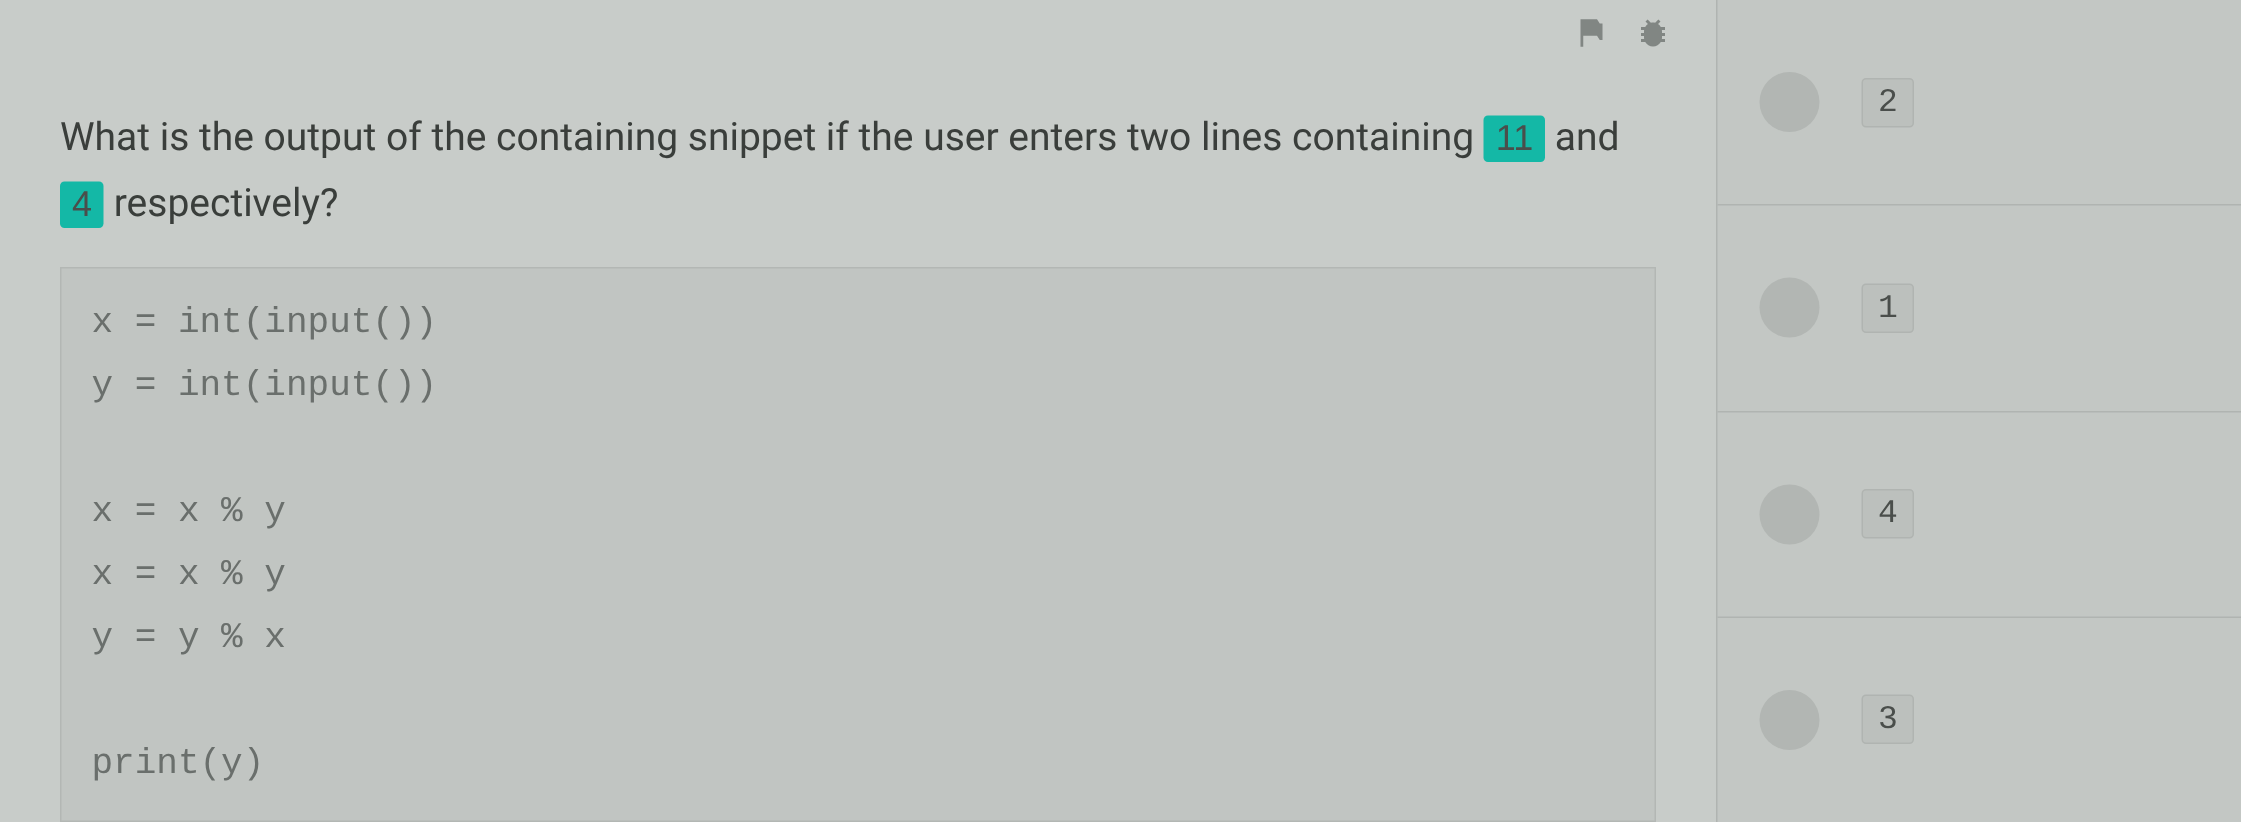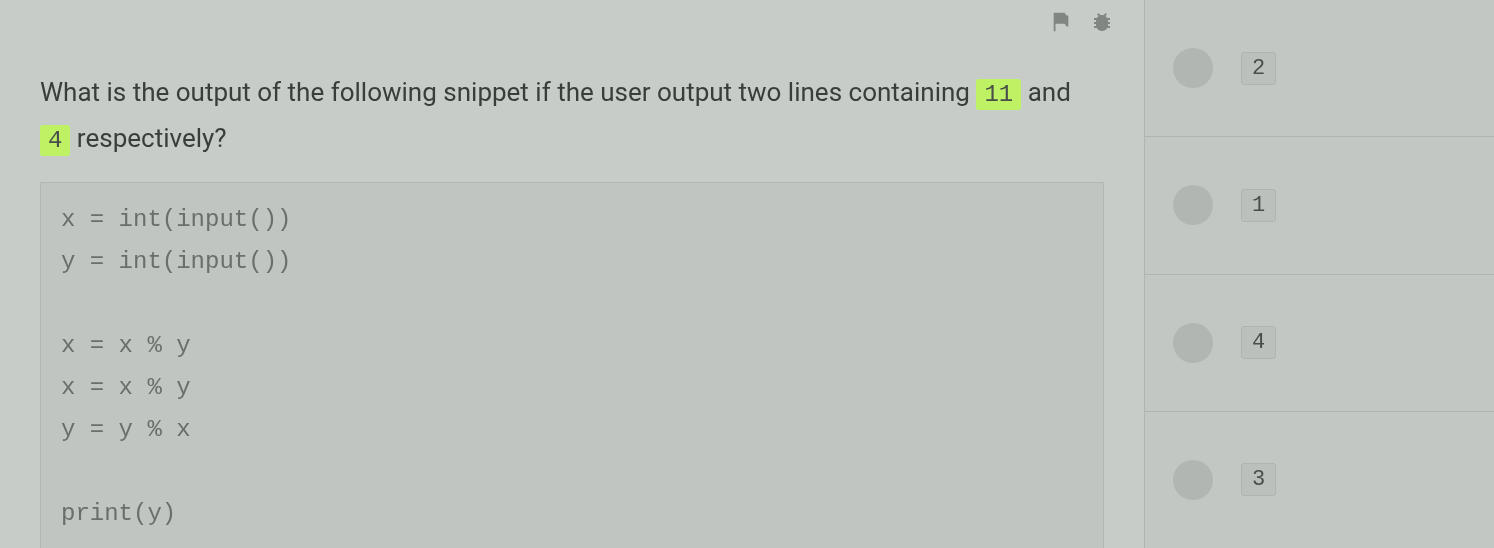--- a/index.html
+++ b/index.html
@@ -35,22 +35,22 @@
     }
     .question-text {
       font-size: 26px;
       color: #3a3e3b;
       line-height: 1.7;
       margin-top: 40px;
       margin-bottom: 20px;
       font-weight: 400;
     }
     .inline-code {
-      font-family: Liberation Mono, monospace;
-      background: #bef264;
+      font-family: Liberation Sans, sans-serif;
+      background: #14b8a6;
       padding: 2px 8px;
       border-radius: 3px;
       font-size: 24px;
       color: #4a4e4b;
     }
     .code-block {
       background: #c1c5c2;
       border: 1px solid #b3b7b4;
       padding: 16px 20px;
       font-family: "Courier New", Courier, monospace;
@@ -107,21 +107,21 @@
       </svg>
     </span>
     <span class="toolbar-icon">
       <svg width="24" height="24" viewBox="0 0 24 24" fill="currentColor">
         <path d="M20 8h-2.81c-.45-.78-1.07-1.45-1.82-1.96L17 4.41 15.59 3l-2.17 2.17C12.96 5.06 12.49 5 12 5s-.96.06-1.41.17L8.41 3 7 4.41l1.62 1.63C7.88 6.55 7.26 7.22 6.81 8H4v2h2.09c-.05.33-.09.66-.09 1v1H4v2h2v1c0 .34.04.67.09 1H4v2h2.81c1.04 1.79 2.97 3 5.19 3s4.15-1.21 5.19-3H20v-2h-2.09c.05-.33.09-.66.09-1v-1h2v-2h-2v-1c0-.34-.04-.67-.09-1H20V8z"></path>
       </svg>
     </span>
   </div>
 
   <div class="question-text">
-    <span>What is the output of the following snippet if the user output two lines containing </span>
+    <span>What is the output of the containing snippet if the user enters two lines containing </span>
     <span class="inline-code">11</span>
     <span> and </span>
     <span class="inline-code">4</span>
     <span> respectively?</span>
   </div>
 
   <div class="code-block">x = int(input())
 y = int(input())
 
 x = x % y

